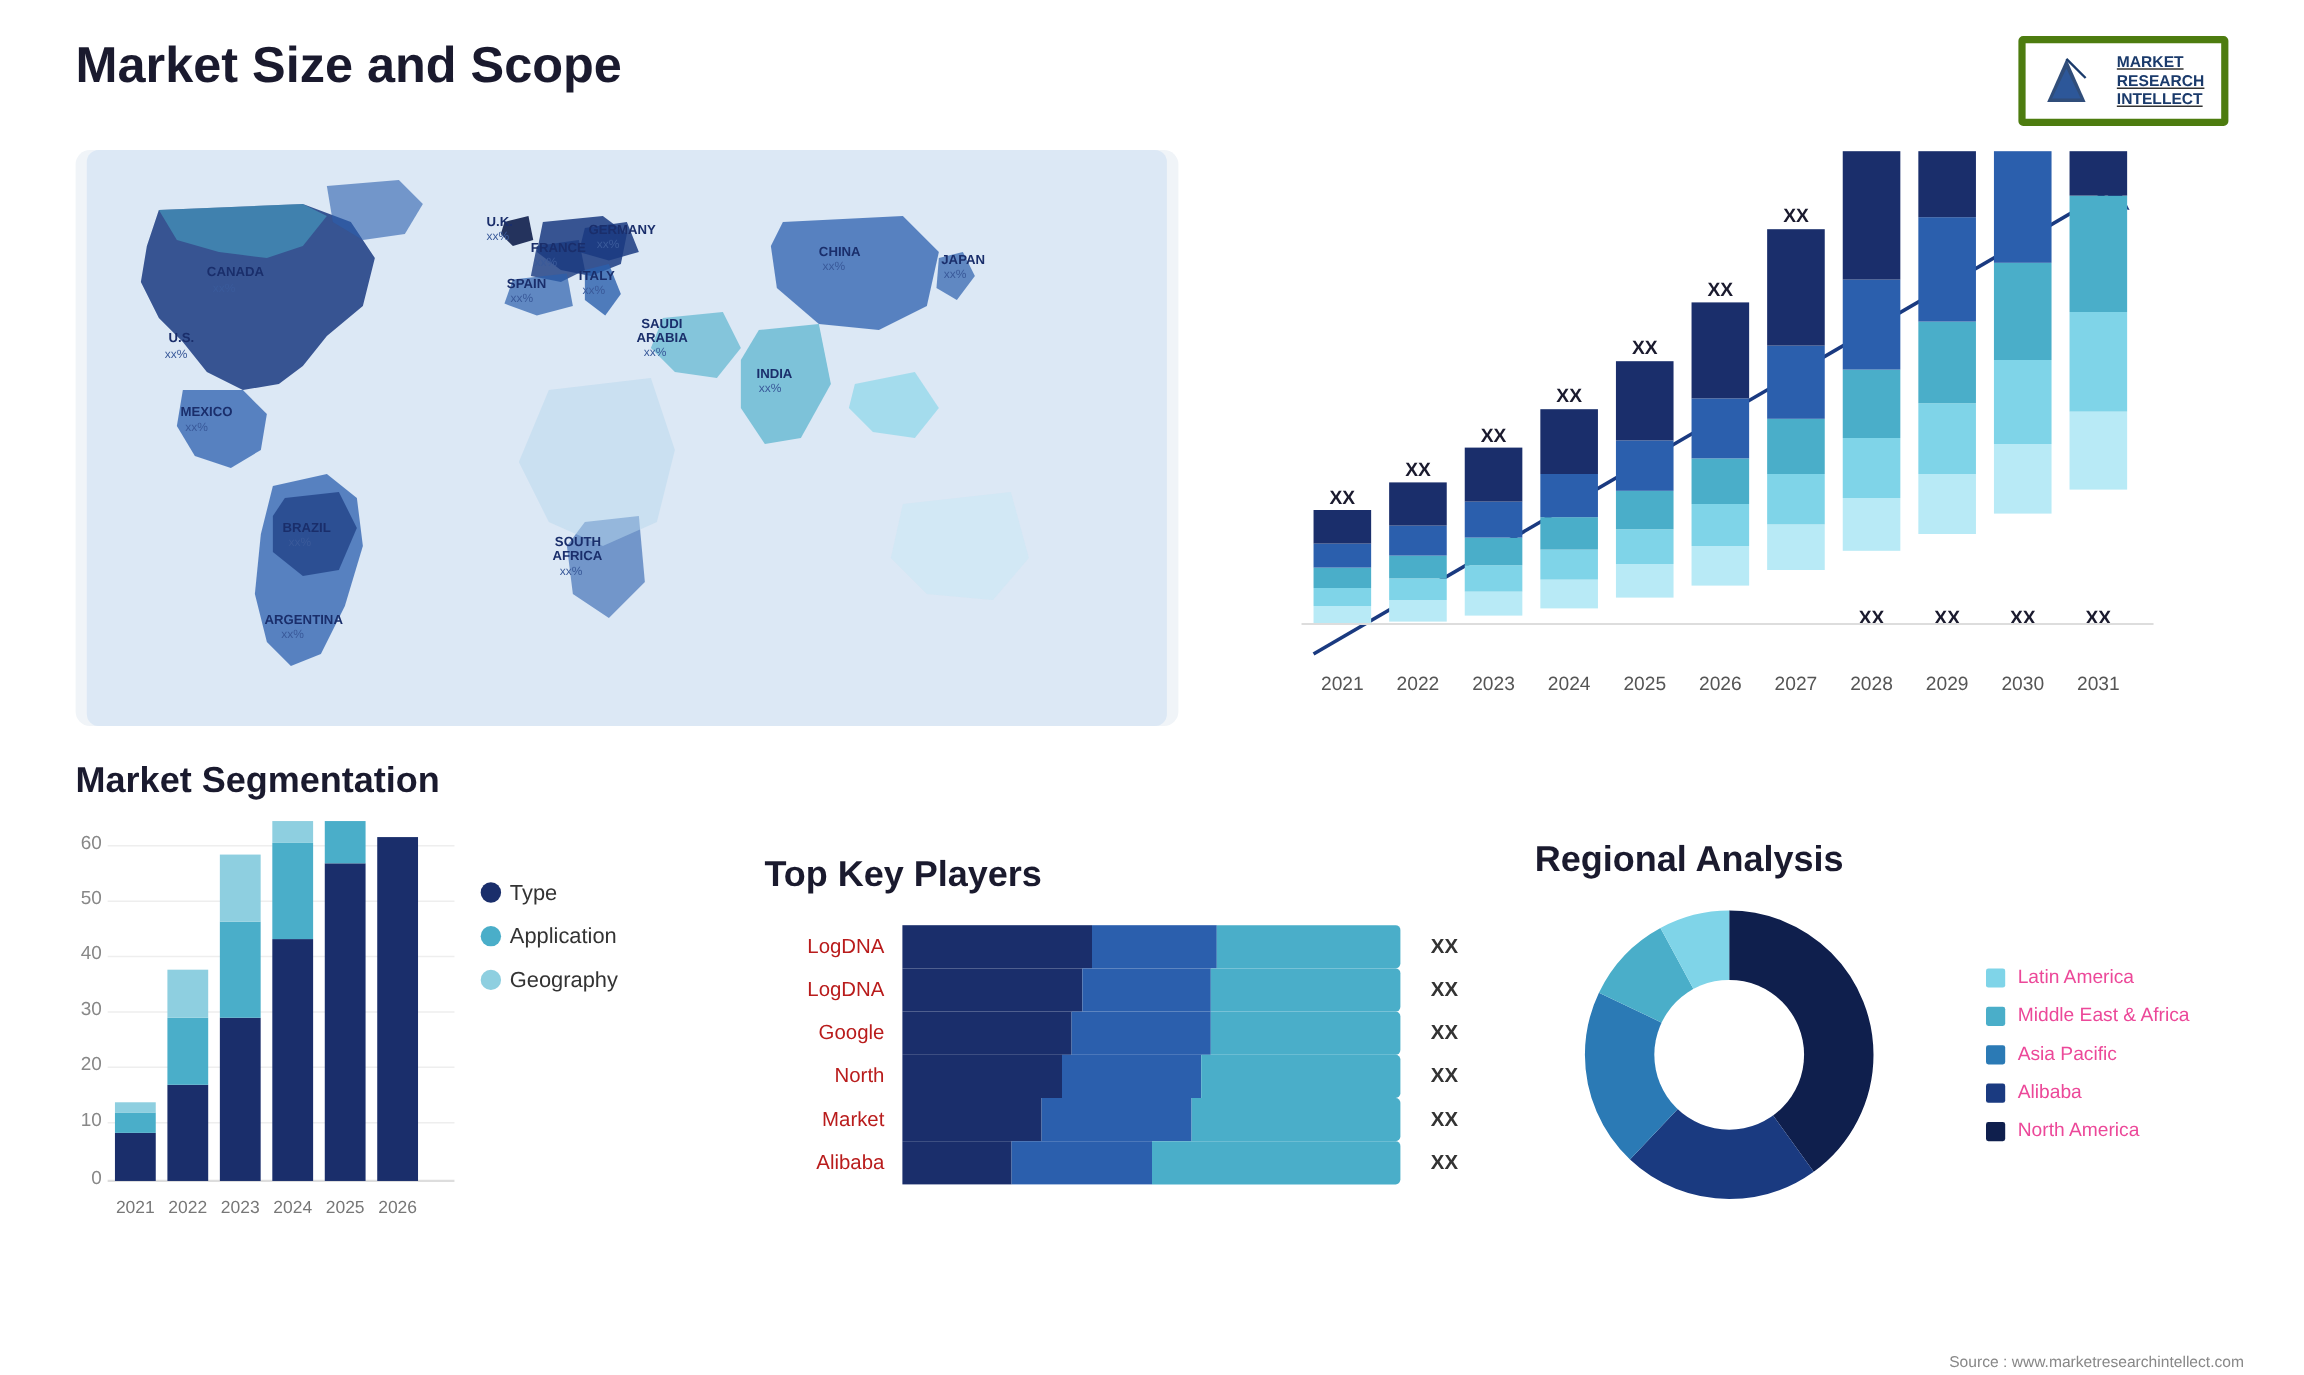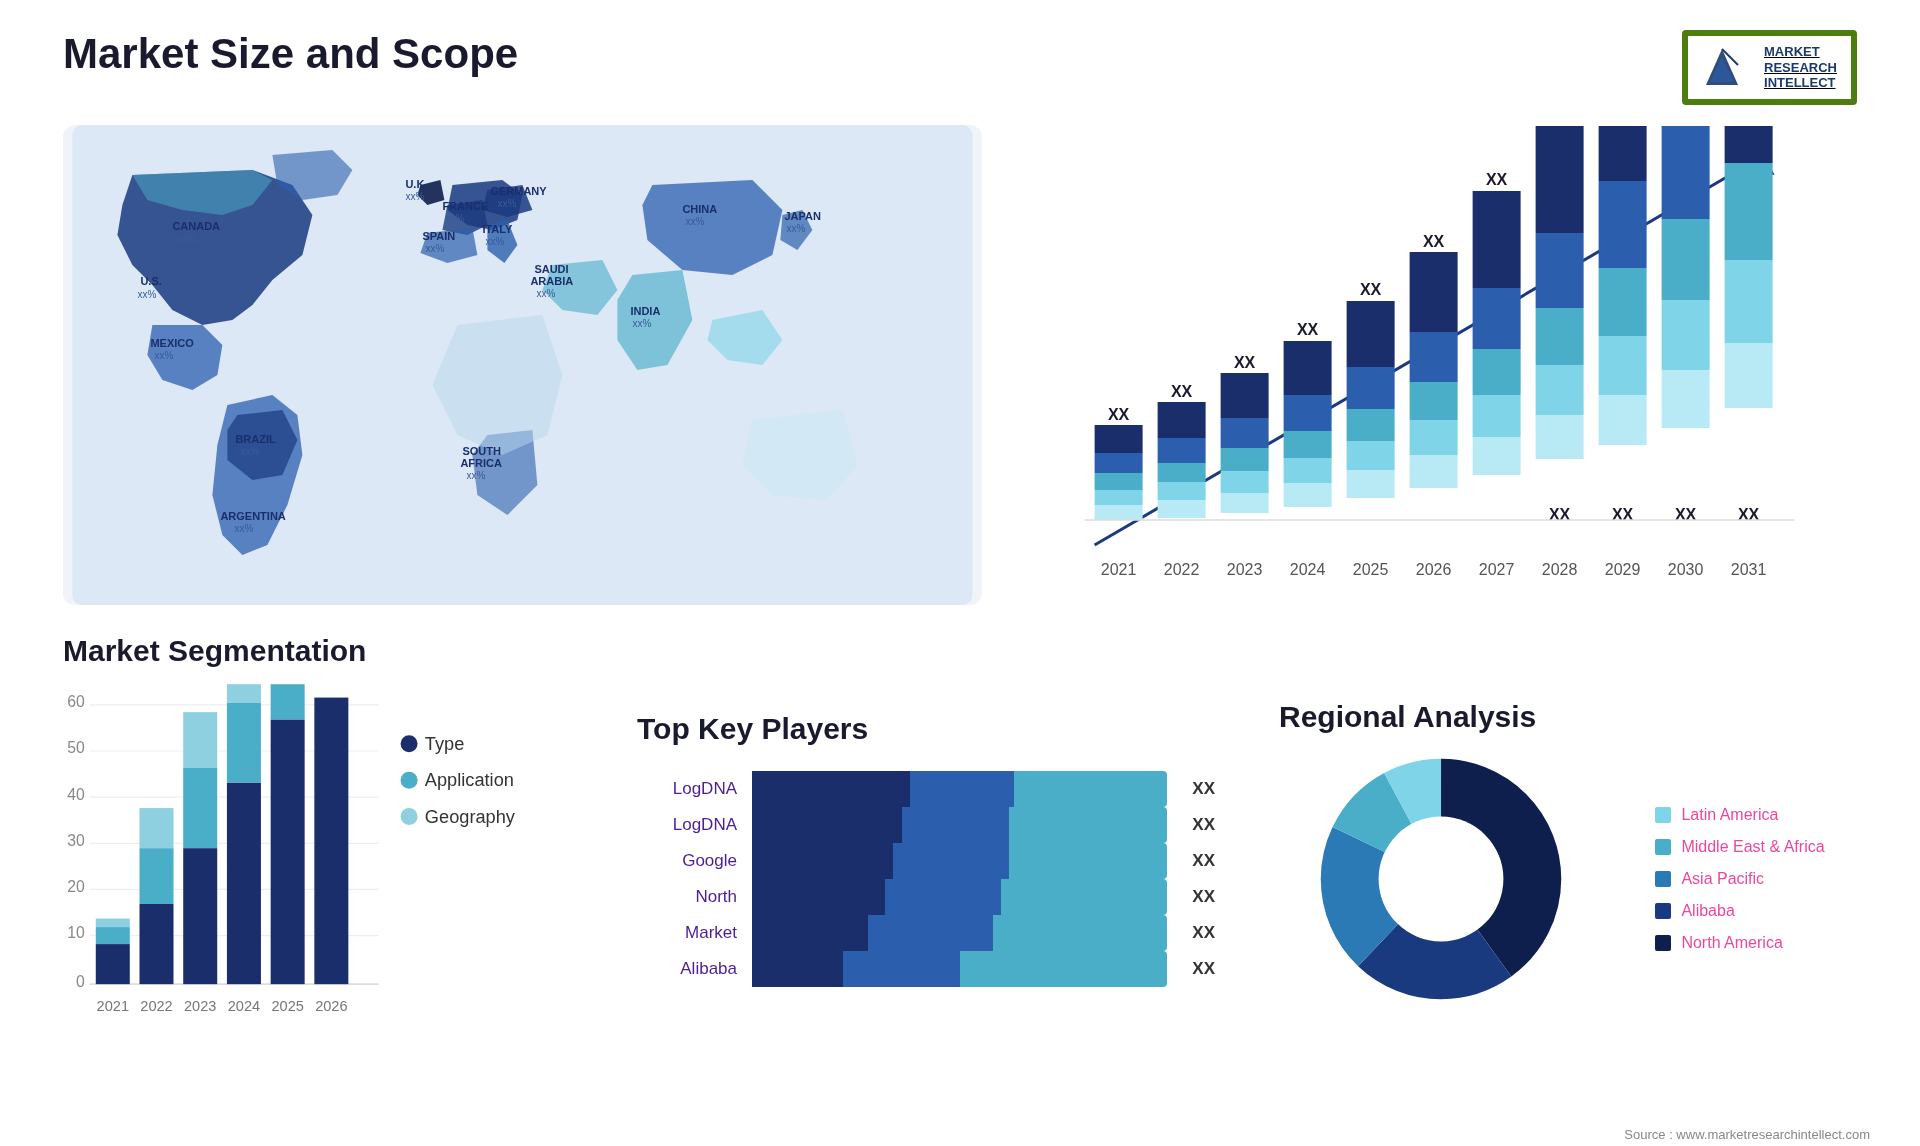--- a/index.html
+++ b/index.html
@@ -120,21 +120,21 @@
 
     .player-row {
       display: flex;
       align-items: center;
       gap: 15px;
     }
 
     .player-name {
       width: 100px;
       font-size: 17px;
-      color: #4c1d95;
+      color: #b91c1c;
       text-align: right;
     }
 
     .player-bar-container {
       flex: 1;
       height: 36px;
       display: flex;
       align-items: center;
       gap: 0;
     }

